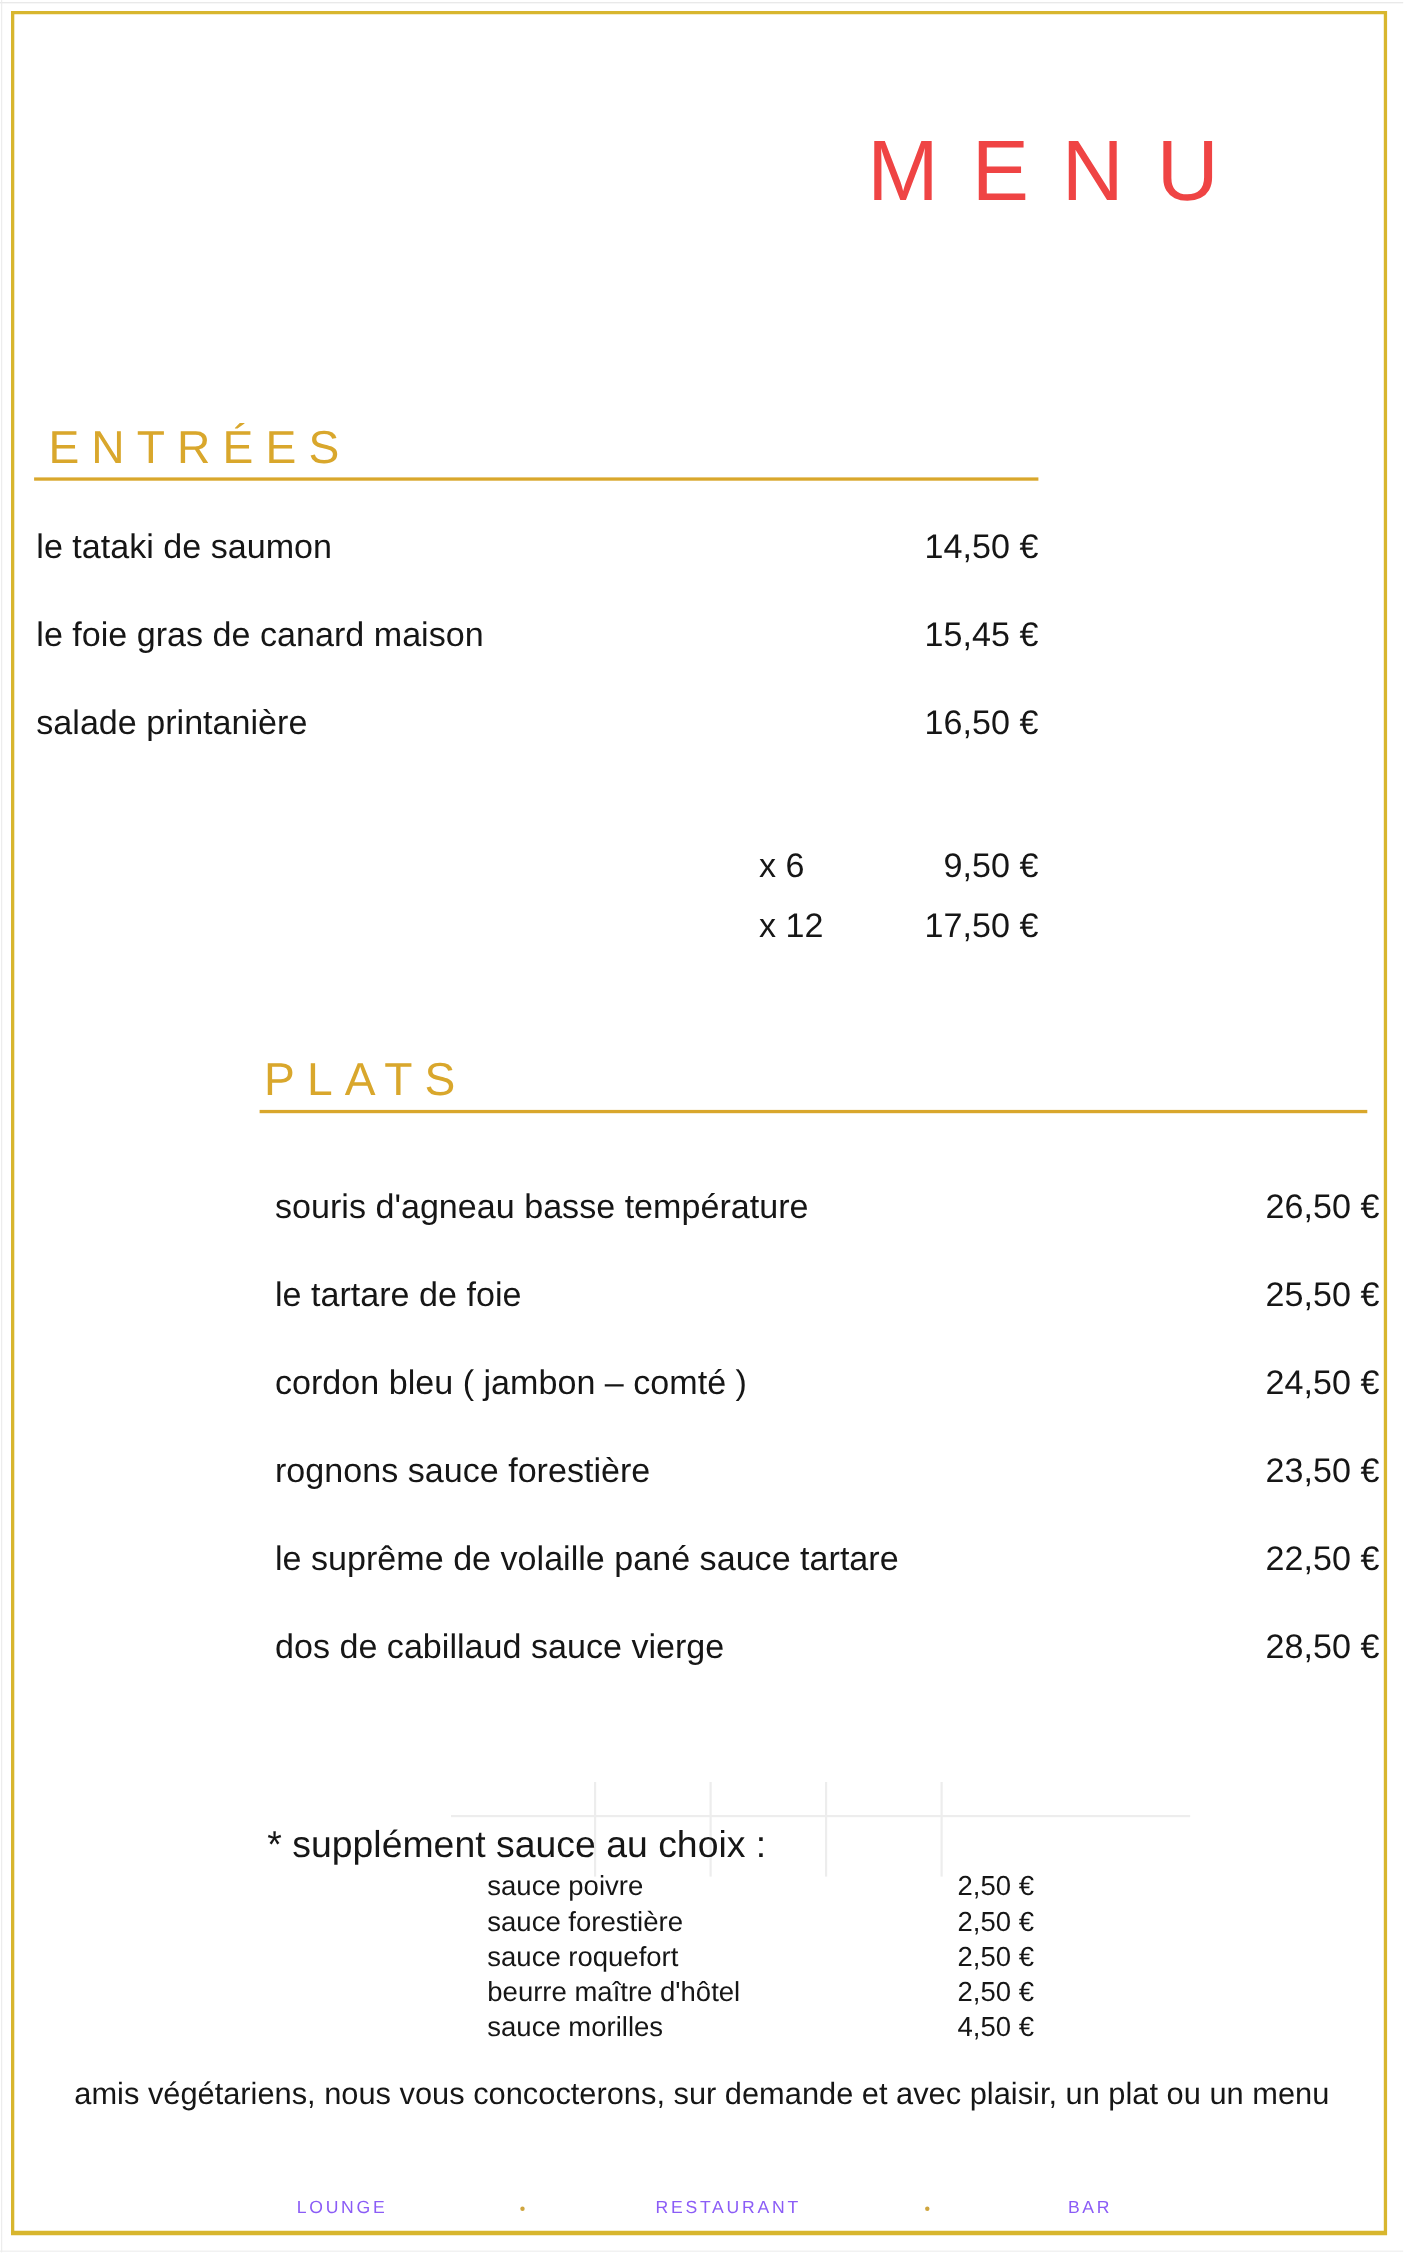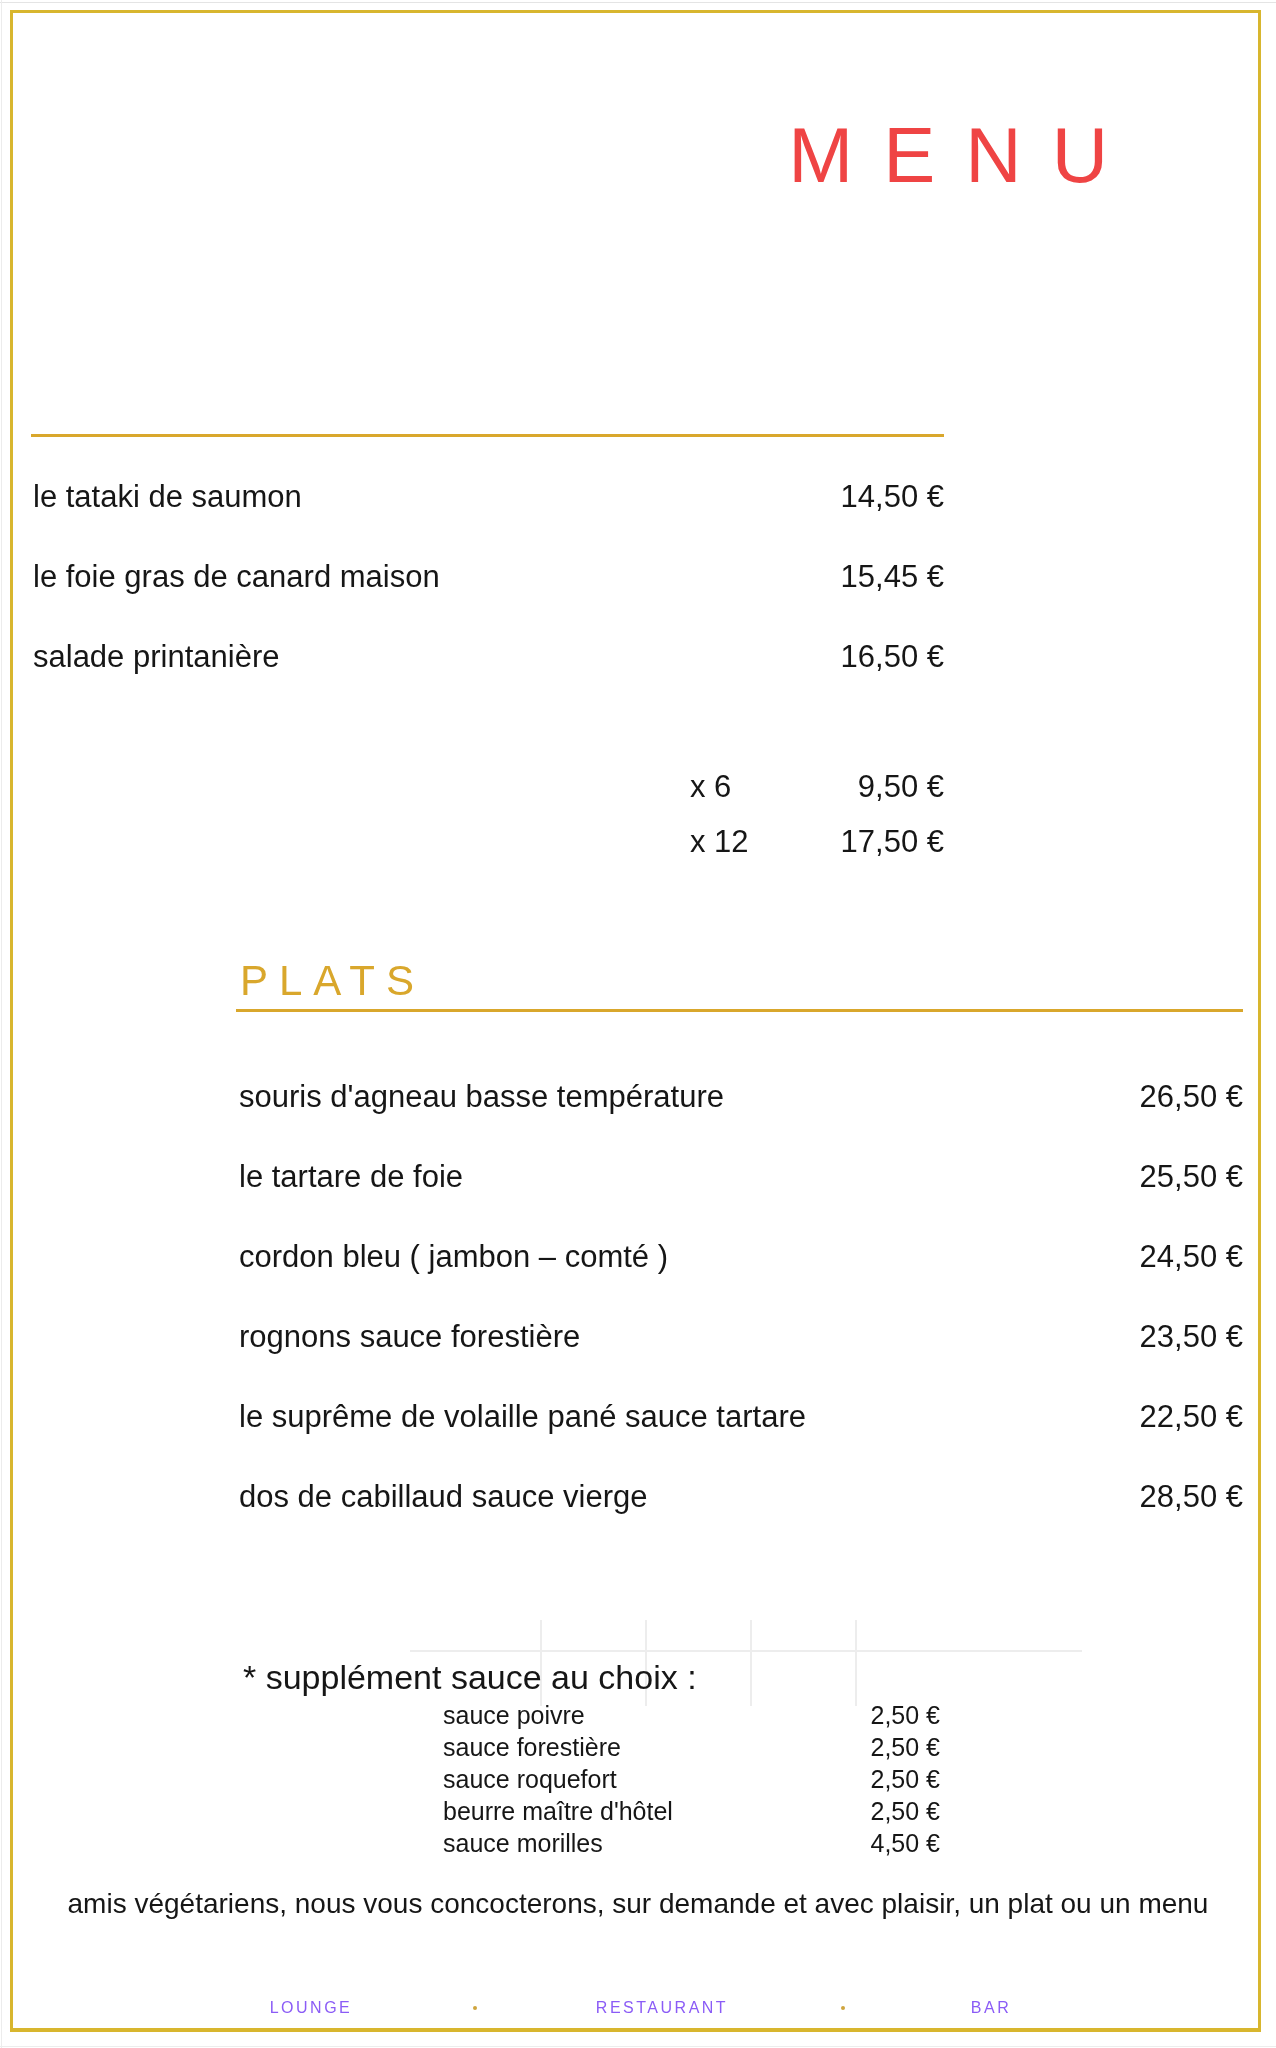--- a/index.html
+++ b/index.html
@@ -47,21 +47,21 @@
   .rule-entrees { left:31px;  top:434px;  width:913px;  }
   .rule-plats   { left:236px; top:1009px; width:1007px; }
 
   .menu-row {
     position:absolute;
     display:flex; justify-content:space-between; align-items:baseline;
     font-size:31px; line-height:1.2;
     white-space:nowrap;
   }
   .entree-row { left:33px; width:911px; }
-  .plat-row   { left:239px; width:1004px; }
+  .plat-row   { left:250px; width:1004px; }
 
   .variant-row { position:absolute; left:33px; width:911px; font-size:31px; line-height:1.2; }
   .variant-qty   { position:absolute; left:657px; }
   .variant-price { position:absolute; right:0; }
 
   .price { white-space:nowrap; }
 
   
   .ghost { position:absolute; background:#ededed; }
   .ghost-h  { left:410px; top:1650px; width:672px; height:2px; }
@@ -109,20 +109,21 @@
 <div class="page">
 
   <div class="edge-top"></div>
   <div class="edge-left"></div>
   <div class="edge-bottom"></div>
 
   <div class="frame"></div>
 
   <div class="menu-title">MENU</div>
 
+  <div class="section-heading heading-entrees">ENTRÉES</div>
   <div class="rule rule-entrees"></div>
 
   <div class="menu-row entree-row" style="top:478px">
     <span>le tataki de saumon</span>
     <span class="price">14,50 €</span>
   </div>
   <div class="menu-row entree-row" style="top:558px">
     <span>le foie gras de canard maison</span>
     <span class="price">15,45 €</span>
   </div>

